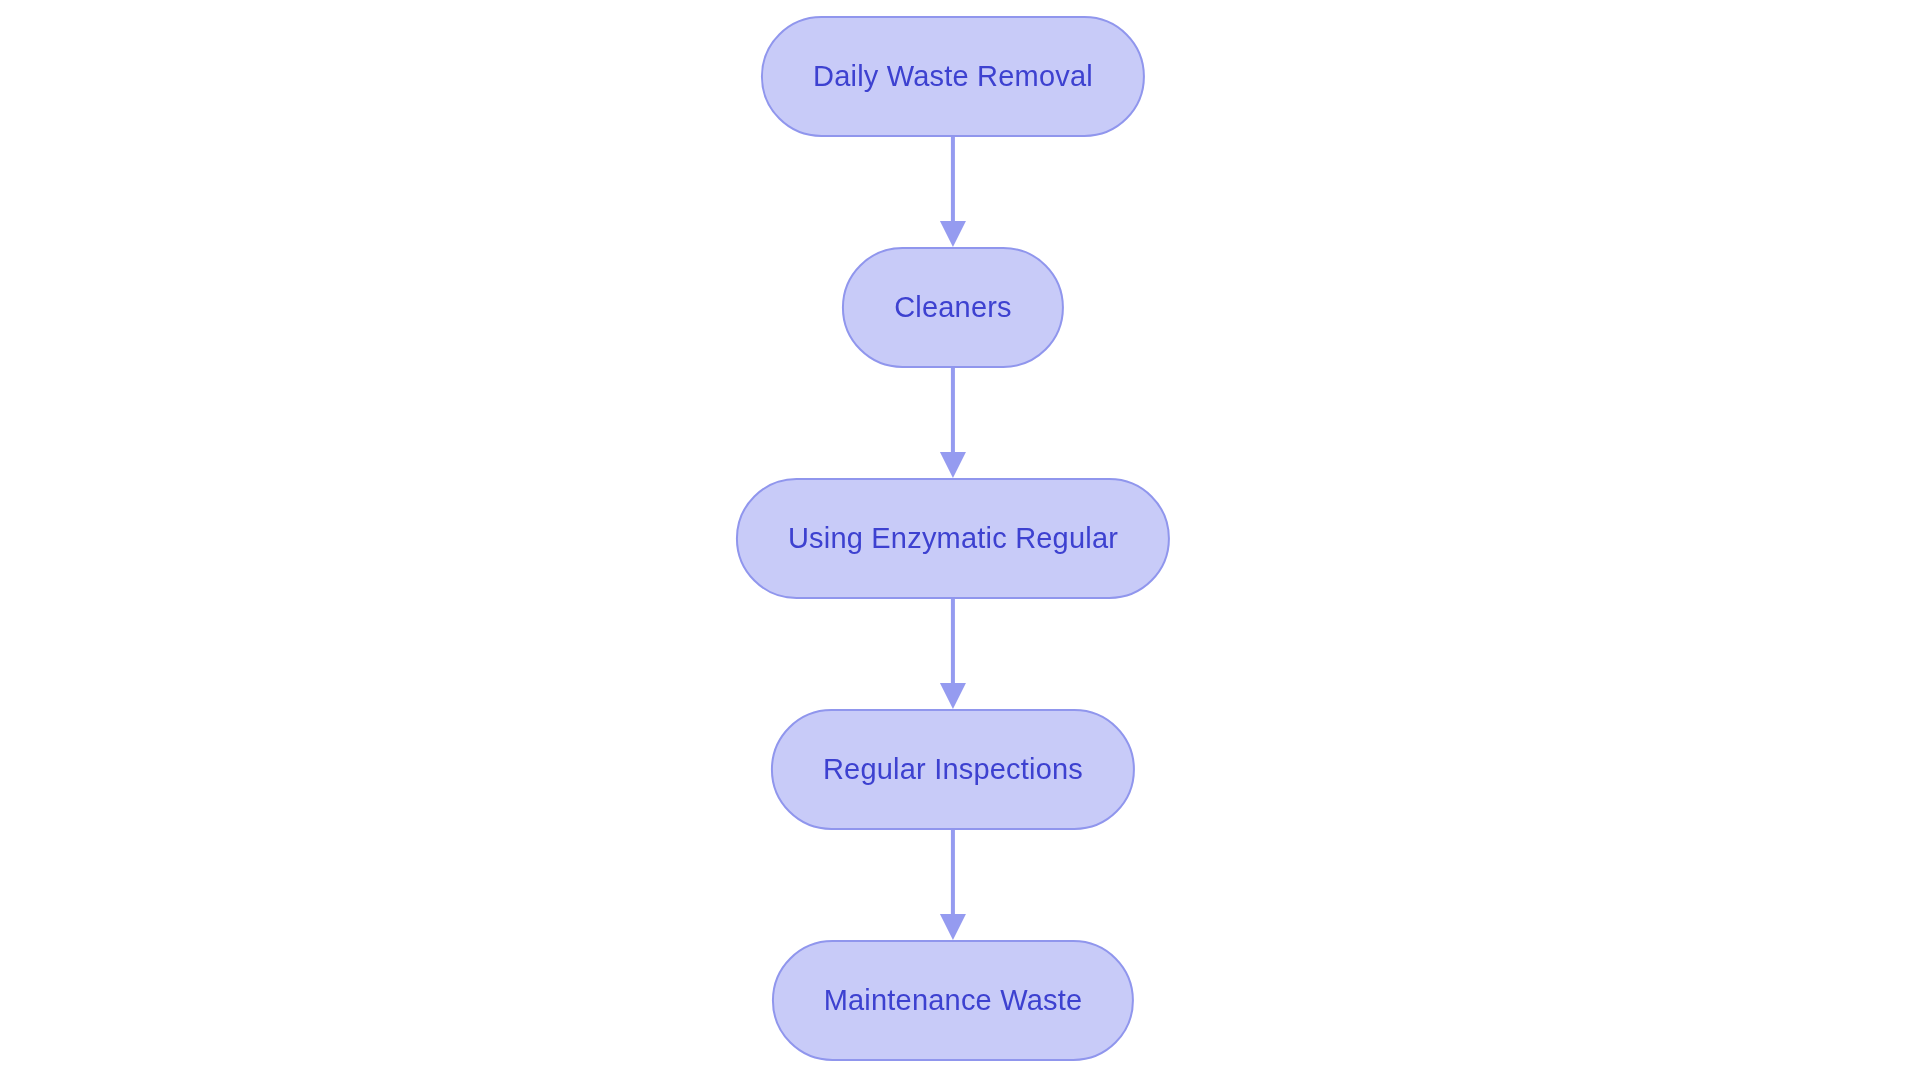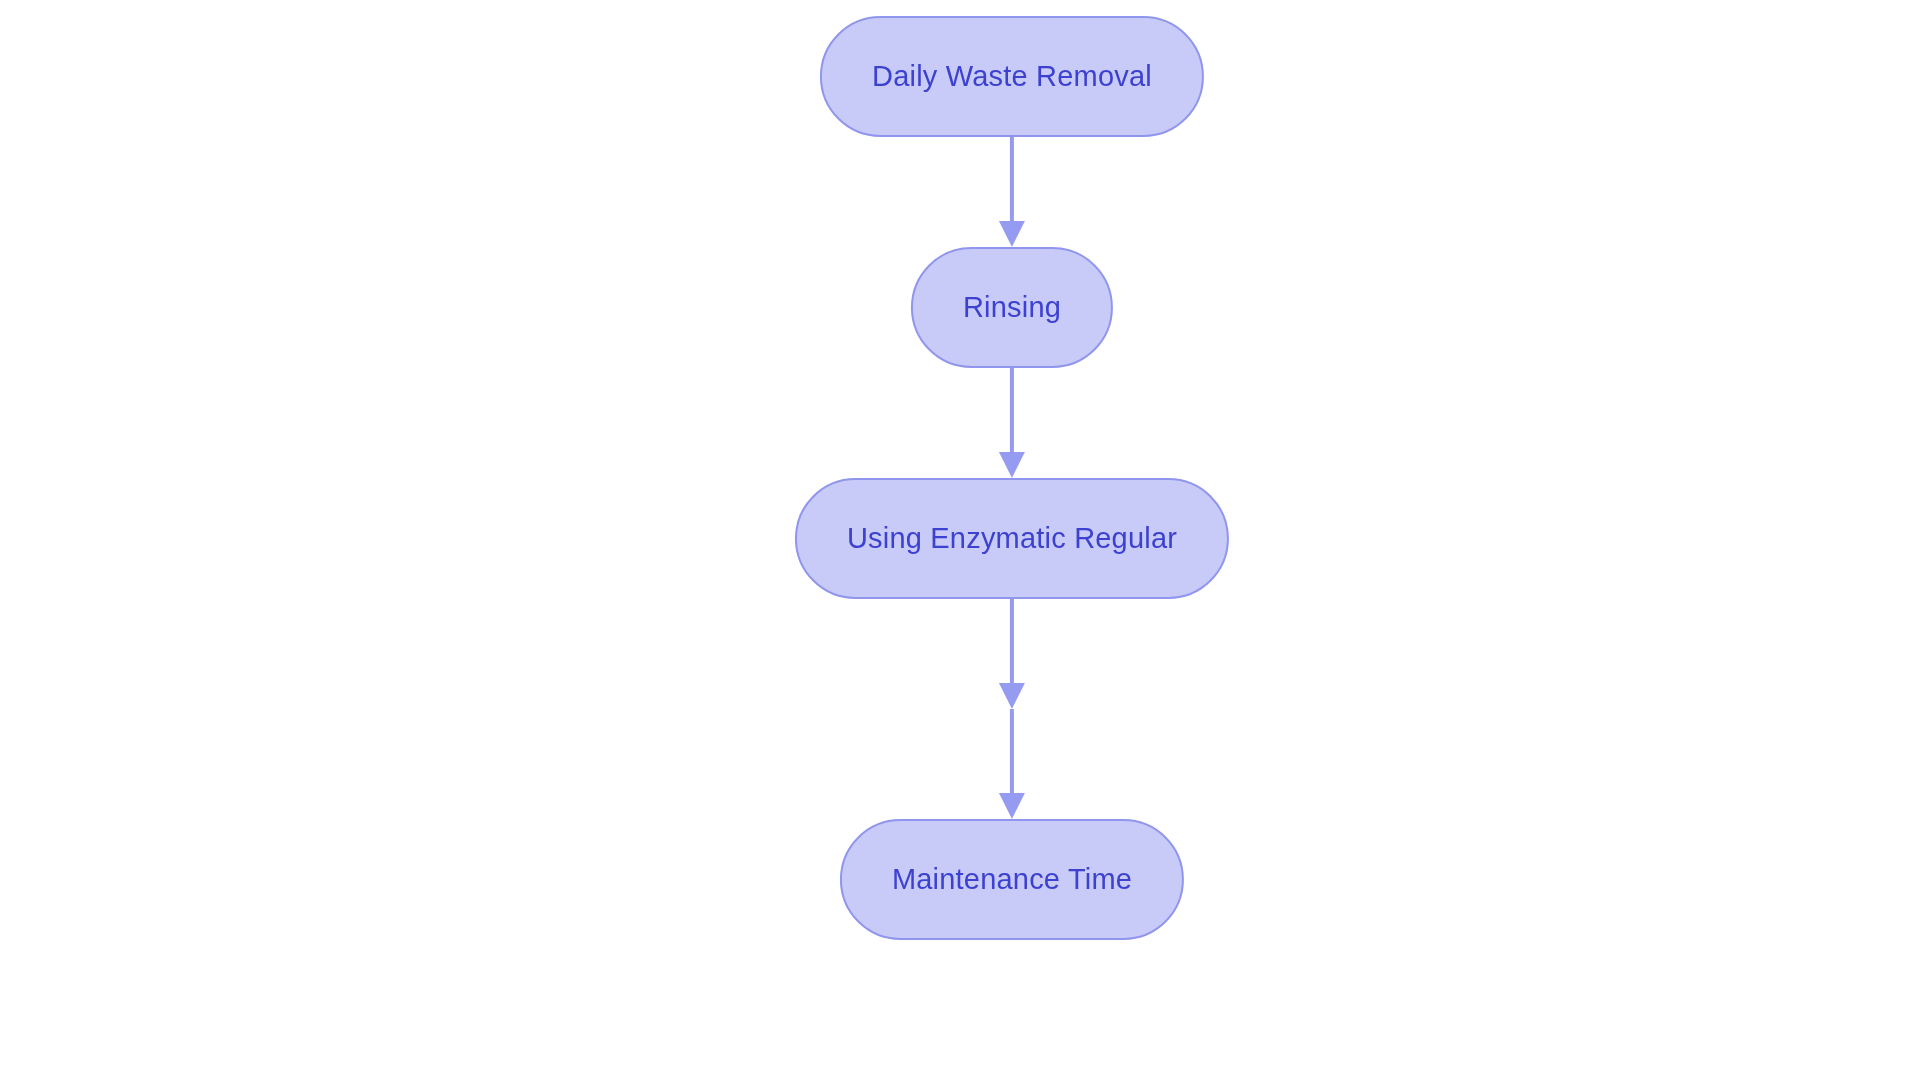--- a/index.html
+++ b/index.html
@@ -13,21 +13,21 @@
   html,body{width:1920px;height:1083px;background:var(--canvas-bg);overflow:hidden;}
   body{font-family:"Liberation Sans","DejaVu Sans",sans-serif;}
   .canvas{
     position:absolute;
     top:0;left:0;
     width:1920px;height:1083px;
     background:var(--canvas-bg);
   }
   .flow-column{
     position:absolute;
-    left:1012px;
+    left:953px;
     top:16px;
     transform:translateX(-50%);
     display:flex;
     flex-direction:column;
     align-items:center;
   }
   .flow-node{
     height:121px;
     padding:0 50px;
     display:flex;
@@ -69,41 +69,44 @@
     <div class="flow-node">
       <span>Daily Waste Removal</span>
     </div>
 
     <div class="connector">
       <div class="arrow-line"></div>
       <div class="arrow-head"></div>
     </div>
 
     <div class="flow-node">
-      <span>Rinsing</span>
+      <span>Cleaners</span>
     </div>
 
     <div class="connector">
       <div class="arrow-line"></div>
       <div class="arrow-head"></div>
     </div>
 
     <div class="flow-node">
       <span>Using Enzymatic Regular</span>
     </div>
 
     <div class="connector">
       <div class="arrow-line"></div>
       <div class="arrow-head"></div>
     </div>
 
+    <div class="flow-node">
+      <span>Regular Inspections</span>
+    </div>
 
     <div class="connector">
       <div class="arrow-line"></div>
       <div class="arrow-head"></div>
     </div>
 
     <div class="flow-node">
-      <span>Maintenance Time</span>
+      <span>Maintenance Waste</span>
     </div>
 
   </div>
 </div>
 
 </body></html>

